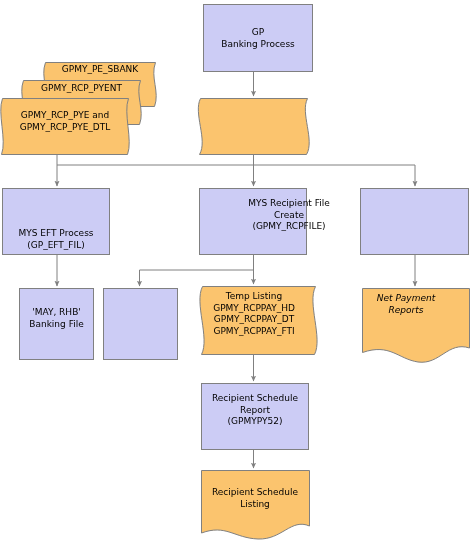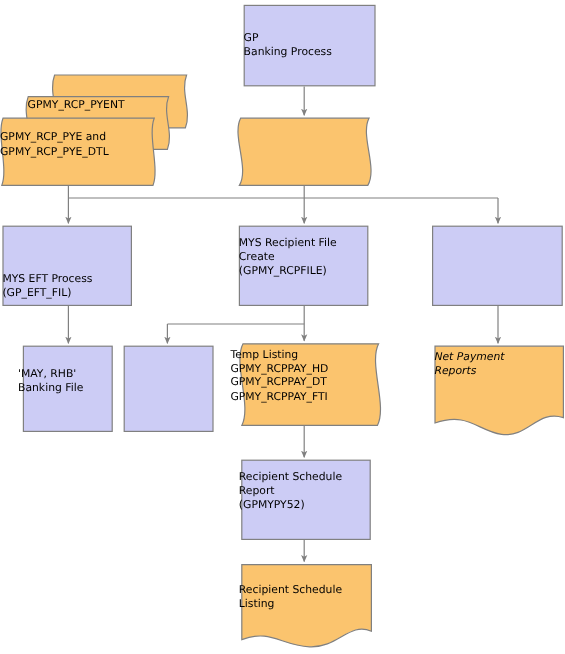--- a/index.html
+++ b/index.html
@@ -16,21 +16,21 @@
   }
   #diagram {
     position: absolute;
     left: 0;
     top: 0;
     width: 471px;
     height: 545px;
   }
   .node-label {
     position: absolute;
-    text-align: left;
+    text-align: center;
     color: #000000;
     font-size: 9px;
     line-height: 11.5px;
     font-family: "DejaVu Sans", sans-serif;
     letter-spacing: 0px;
     white-space: pre;
     pointer-events: none;
   }
   svg { display: block; }
   .shape-fill-process { fill: #ccccf5; }
@@ -108,31 +108,32 @@
       <rect x="201.5" y="383.5" width="107" height="66" class="shape-fill-process shape-stroke"></rect>
 
       <path class="shape-fill-doc shape-stroke" d="M201.5,470.5 L309.5,470.5 L309.5,526
                C291,518 282,540 258,539 C234,538 226,524 201.5,533 Z"></path>
     </g>
   </svg>
 
   <div class="node-label" style="left:203px; top:27px; width:110px;">GP
 Banking Process</div>
 
+  <div class="node-label" style="left:45px; top:64px; width:110px;">GPMY_PE_SBANK</div>
 
   <div class="node-label" style="left:23px; top:83px; width:117px;">GPMY_RCP_PYENT</div>
 
   <div class="node-label" style="left:0px; top:110px; width:130px;">GPMY_RCP_PYE and
 GPMY_RCP_PYE_DTL</div>
 
 
   <div class="node-label" style="left:2px; top:204px; width:108px;margin-top:24px;">MYS EFT Process
 (GP_EFT_FIL)</div>
 
-  <div class="node-label" style="left:199px; top:198px; width:108px;">MYS Recipient File
+  <div class="node-label" style="left:199px; top:198px; width:108px;padding-left:36px;">MYS Recipient File
 Create
 (GPMY_RCPFILE)</div>
 
 
   <div class="node-label" style="left:15px; top:307px; width:83px;">'MAY, RHB'
 Banking File</div>
 
 
   <div class="node-label" style="left:192px; top:291px; width:124px;">Temp Listing
 GPMY_RCPPAY_HD

